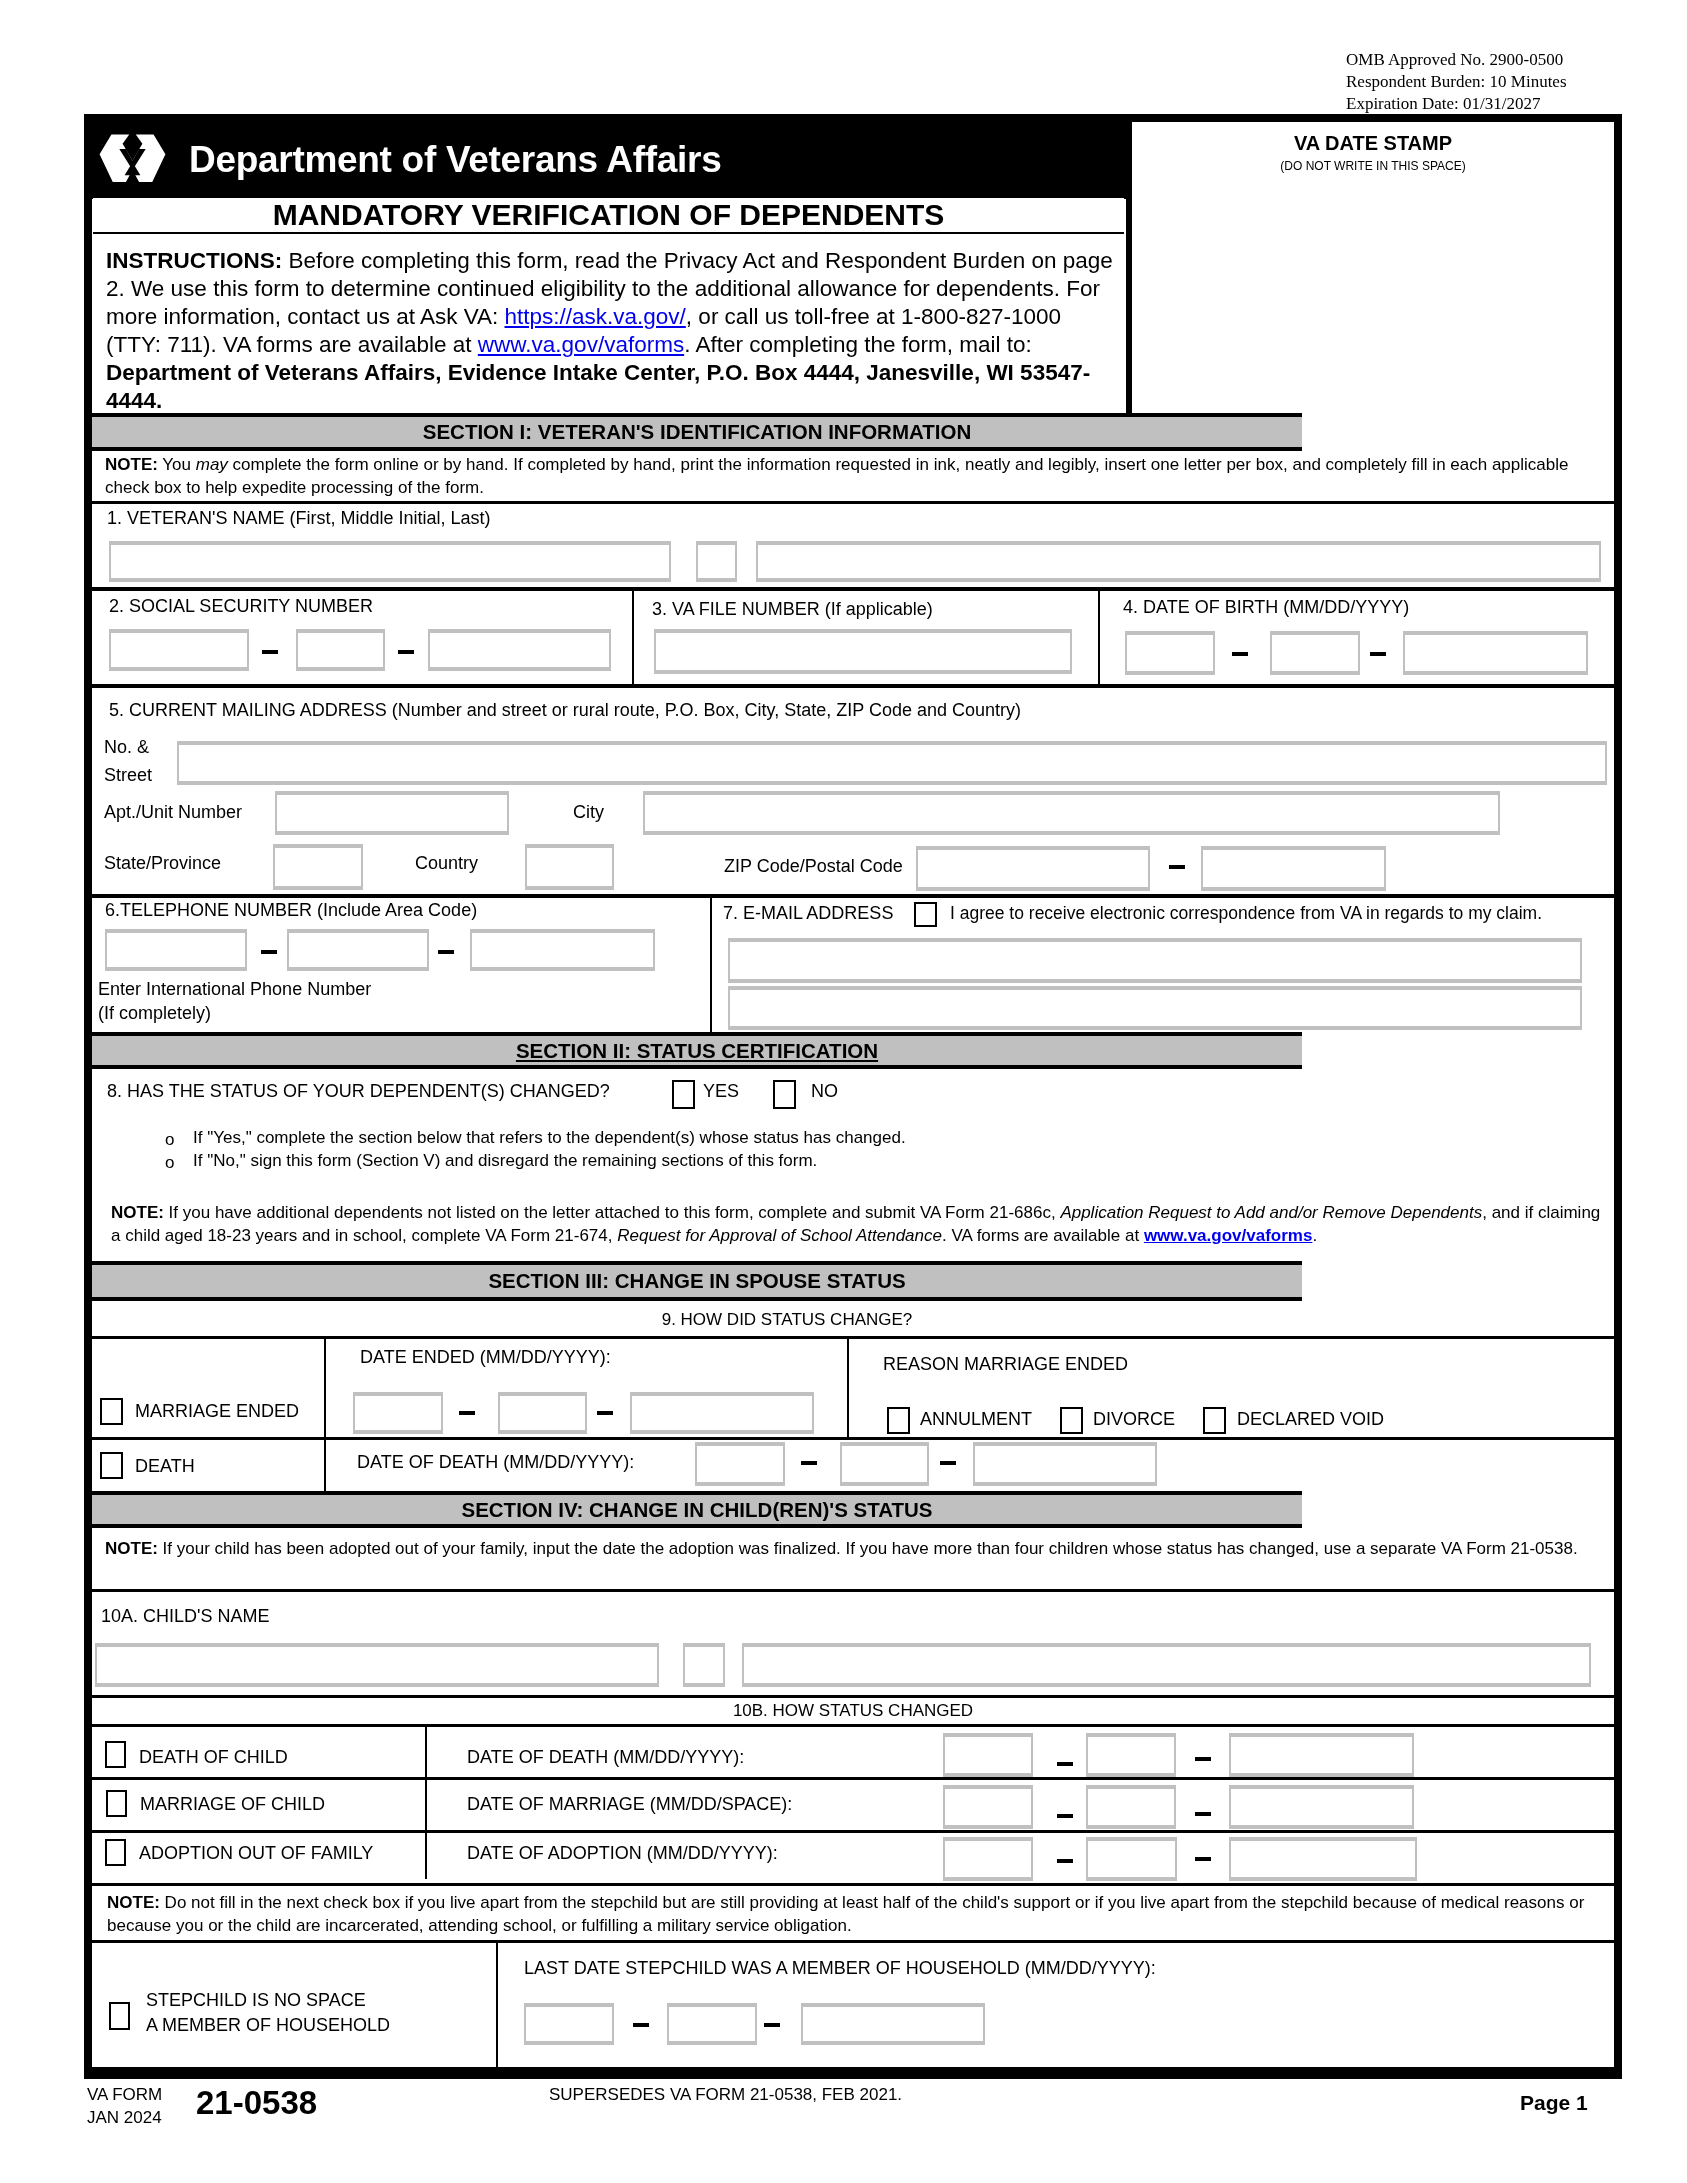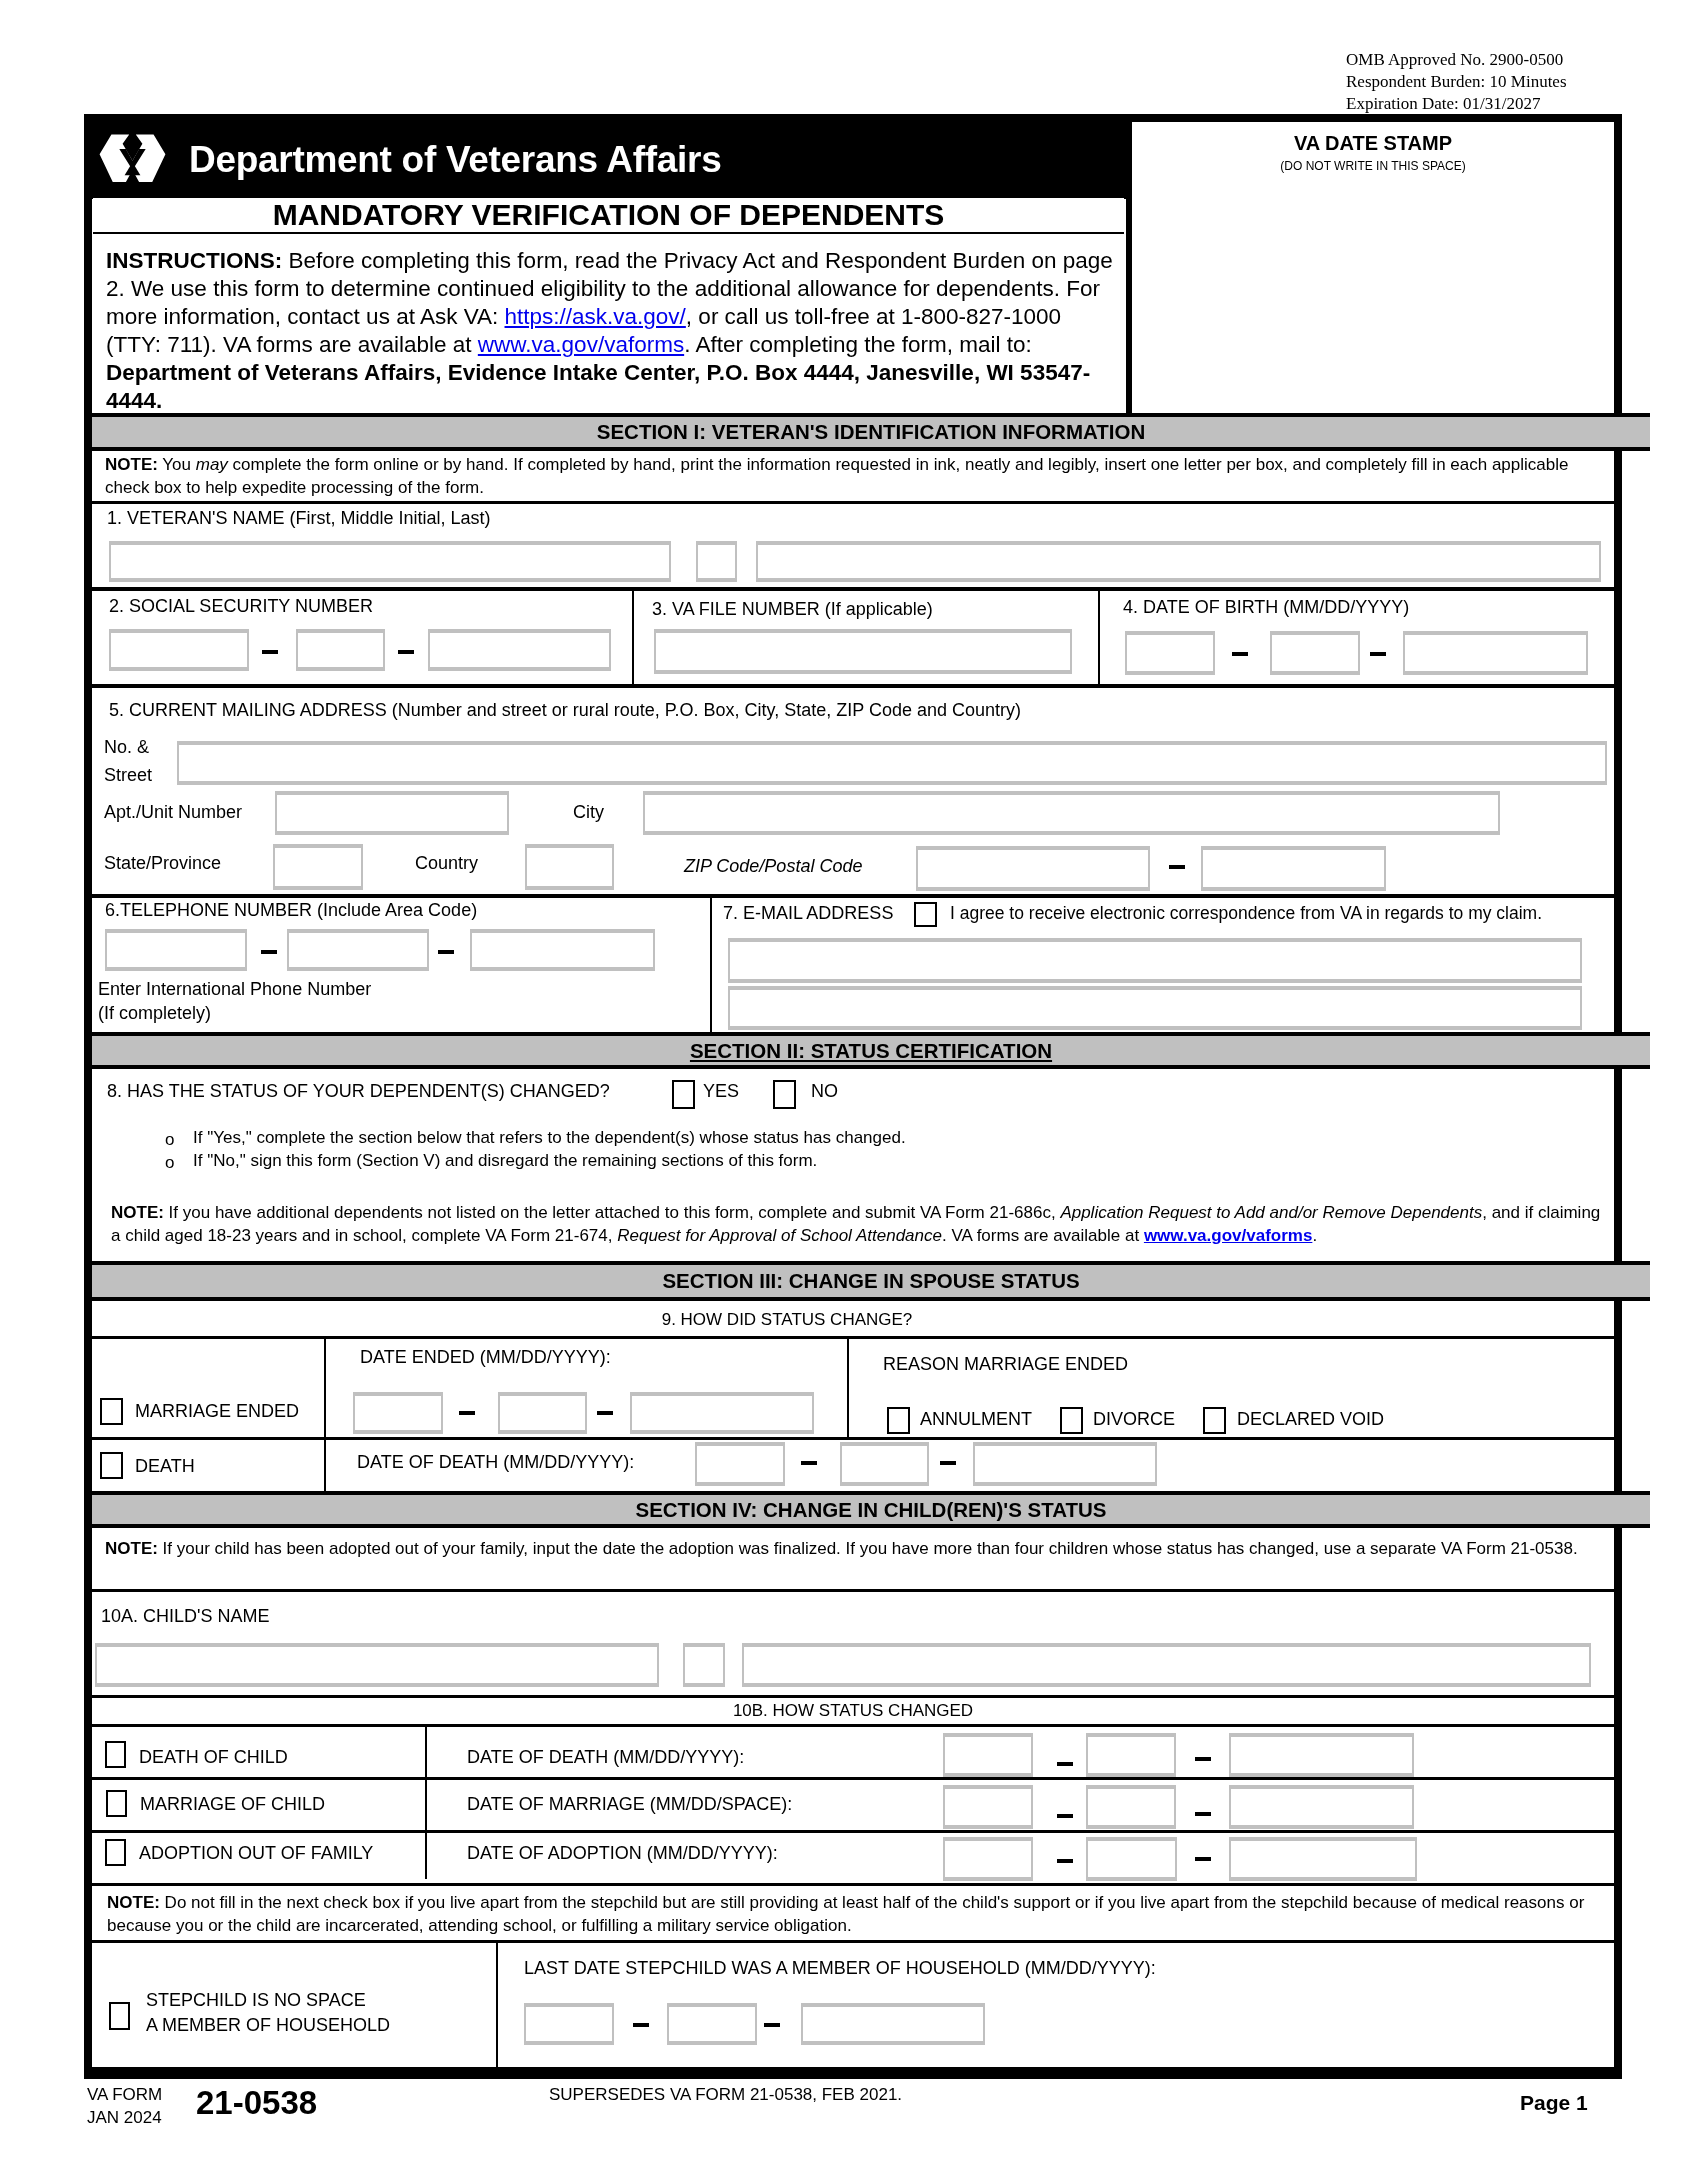--- a/index.html
+++ b/index.html
@@ -10,21 +10,21 @@
   .frame { position: absolute; left: 84px; top: 114px; width: 1538px; height: 1965px; border: 8px solid #000; border-bottom-width: 12px; }
   .header-black { position: absolute; left: 84px; top: 114px; width: 1044px; height: 85px; background: #000; }
   .va-logo { position: absolute; left: 93px; top: 129px; width: 79px; height: 63px; }
   .dept-title { position: absolute; left: 189px; top: 139px; color: #fff; font-size: 37px; font-weight: bold; letter-spacing: -0.3px; white-space: nowrap; }
   .title-bar { position: absolute; left: 93px; top: 198px; width: 1031px; height: 36px; background: #fff; border-bottom: 2.6px solid #000; display: flex; align-items: center; justify-content: center; font-size: 30px; font-weight: bold; }
   .divider-v-stamp { position: absolute; left: 1126px; top: 120px; width: 6px; height: 296px; background: #000; }
   .stamp-title { position: absolute; left: 1132px; top: 132px; width: 482px; text-align: center; font-size: 20px; font-weight: bold; }
   .stamp-sub { position: absolute; left: 1132px; top: 159px; width: 482px; text-align: center; font-size: 12px; }
   .instructions { position: absolute; left: 106px; top: 247px; width: 1012px; font-size: 22.5px; line-height: 28px; }
   .instructions a { color: #0000ee; text-decoration: underline; }
-  .section-bar { position: absolute; left: 92px; width: 1558px; background: #c0c0c0; border-top: 4px solid #000; border-bottom: 4px solid #000; display: flex; align-items: center; justify-content: center; font-size: 20.5px; font-weight: bold; }
+  .section-bar { position: absolute; left: 92px; width: 1210px; background: #c0c0c0; border-top: 4px solid #000; border-bottom: 4px solid #000; display: flex; align-items: center; justify-content: center; font-size: 20.5px; font-weight: bold; }
   .hline { position: absolute; background: #000; }
   .vline { position: absolute; background: #000; }
   .lbl { position: absolute; font-size: 18px; white-space: nowrap; line-height: 21px; }
   .note { position: absolute; font-size: 17px; line-height: 22.5px; }
   .note b { font-weight: bold; }
   .field { position: absolute; border: 2px solid #c0c0c0; border-top-width: 4px; border-bottom-width: 4px; background: #fff; }
   .dash { position: absolute; width: 16px; height: 4px; background: #000; }
   .chk { position: absolute; width: 24px; height: 26.5px; border: 2px solid #000; background: #fff; }
   .bullet { position: absolute; font-size: 17px; }
   .footer-text { position: absolute; font-size: 17px; line-height: 21px; }
@@ -96,21 +96,21 @@
 
 <div class="lbl" style="left:104px;top:802px;">Apt./Unit Number</div>
 <div class="field" style="left:275px;top:791px;width:234px;height:44px;"></div>
 <div class="lbl" style="left:573px;top:802px;">City</div>
 <div class="field" style="left:643px;top:791px;width:857px;height:44px;"></div>
 
 <div class="lbl" style="left:104px;top:853px;">State/Province</div>
 <div class="field" style="left:273px;top:844px;width:90px;height:46px;"></div>
 <div class="lbl" style="left:415px;top:853px;">Country</div>
 <div class="field" style="left:525px;top:844px;width:89px;height:46px;"></div>
-<div class="lbl" style="left:684px;top:856px;font-style:italic;">ZIP Code/Postal Code</div>
+<div class="lbl" style="left:724px;top:856px;">ZIP Code/Postal Code</div>
 <div class="field" style="left:916px;top:846px;width:234px;height:45px;"></div>
 <div class="dash" style="left:1169px;top:865px;"></div>
 <div class="field" style="left:1201px;top:846px;width:185px;height:45px;"></div>
 <div class="hline" style="left:92px;top:894px;width:1522px;height:4px;"></div>
 
 <div class="lbl" style="left:105px;top:900px;">6.TELEPHONE NUMBER (Include Area Code)</div>
 <div class="field" style="left:105px;top:929px;width:142px;height:42px;"></div>
 <div class="dash" style="left:261px;top:950px;"></div>
 <div class="field" style="left:287px;top:929px;width:142px;height:42px;"></div>
 <div class="dash" style="left:438px;top:950px;"></div>

